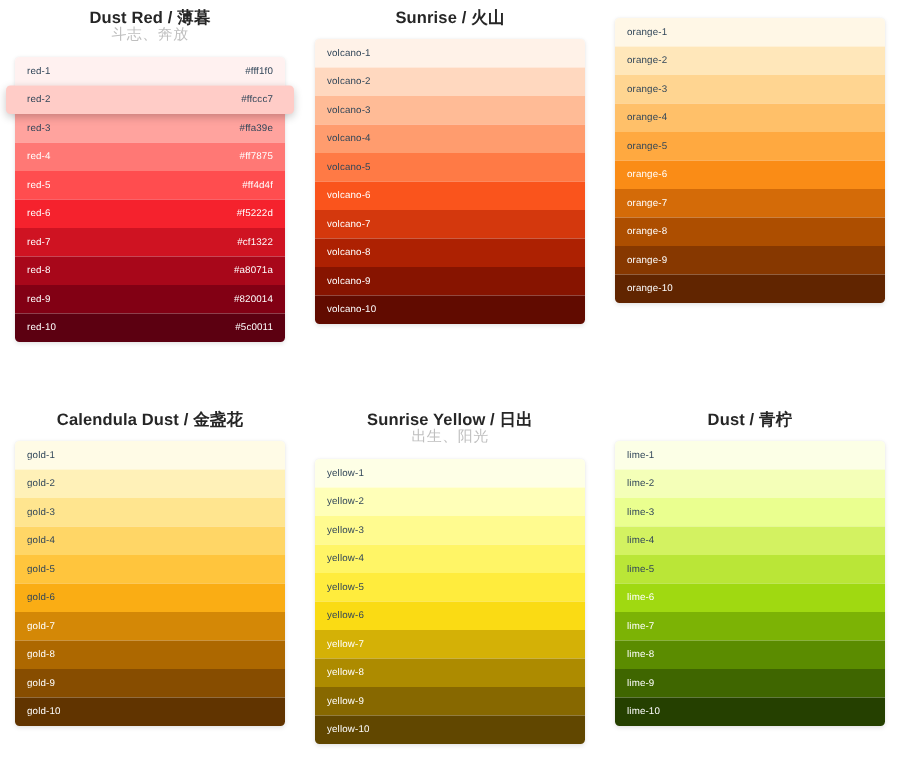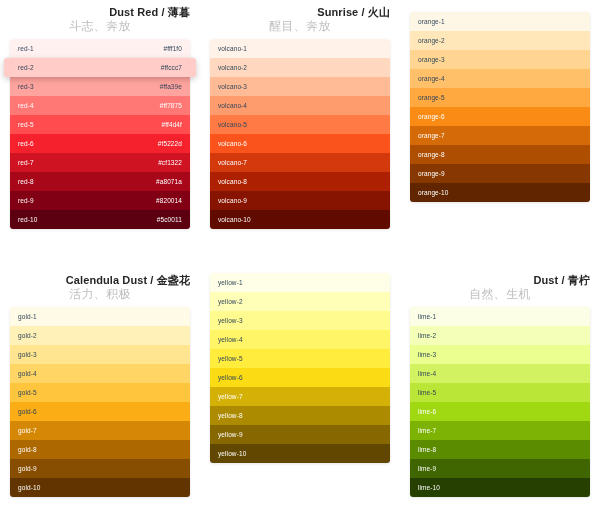--- a/index.html
+++ b/index.html
@@ -31,32 +31,31 @@
     padding-bottom: 2px;
   }
 
   .palette-title {
     font-size: 11px;
     font-weight: bold;
     color: #262626;
     letter-spacing: 0.1px;
     line-height: 14px;
     white-space: nowrap;
-    text-align: right;
   }
 
   .palette-title .cn {
     font-family: "DejaVu Sans", sans-serif;
   }
 
   .palette-subtitle {
-    font-size: 12px;
+    font-size: 10px;
     color: #bfbfbf;
     line-height: 12px;
-    font-family: Liberation Serif, serif;
+    font-family: Liberation Mono, monospace;
     letter-spacing: 0.3px;
   }
 
   .swatch-card {
     margin-top: 5px;
     border-radius: 3px;
     overflow: visible;
     position: relative;
     box-shadow: 0 1px 3px rgba(0,0,0,0.10), 0 0 1px rgba(0,0,0,0.06);
     background: #fff;
@@ -142,21 +141,20 @@
         </div>
         <div class="swatch" style="background: rgb(92, 0, 17); color: rgb(255, 255, 255);">
           <span class="swatch-name">red-10</span>
           <span class="swatch-hex">#5c0011</span>
         </div>
       </div>
     </div>
     <div class="palette">
       <div class="palette-header">
         <div class="palette-title"><span>Sunrise</span><span> / </span><span class="cn">火山</span></div>
-        <div class="palette-subtitle">醒目、奔放</div>
       </div>
       <div class="swatch-card">
         <div class="swatch" style="background: rgb(255, 242, 232); color: rgb(49, 70, 89);">
           <span class="swatch-name">volcano-1</span>
           <span class="swatch-hex">#fff2e8</span>
         </div>
         <div class="swatch" style="background: rgb(255, 216, 191); color: rgb(49, 70, 89);">
           <span class="swatch-name">volcano-2</span>
           <span class="swatch-hex">#ffd8bf</span>
         </div>
@@ -236,21 +234,20 @@
         </div>
         <div class="swatch" style="background: rgb(97, 37, 0); color: rgb(255, 255, 255);">
           <span class="swatch-name">orange-10</span>
           <span class="swatch-hex">#612500</span>
         </div>
       </div>
     </div>
     <div class="palette">
       <div class="palette-header">
         <div class="palette-title"><span>Calendula Dust</span><span> / </span><span class="cn">金盏花</span></div>
-        <div class="palette-subtitle">活力、积极</div>
       </div>
       <div class="swatch-card">
         <div class="swatch" style="background: rgb(255, 251, 230); color: rgb(49, 70, 89);">
           <span class="swatch-name">gold-1</span>
           <span class="swatch-hex">#fffbe6</span>
         </div>
         <div class="swatch" style="background: rgb(255, 241, 184); color: rgb(49, 70, 89);">
           <span class="swatch-name">gold-2</span>
           <span class="swatch-hex">#fff1b8</span>
         </div>
@@ -282,20 +279,24 @@
           <span class="swatch-name">gold-9</span>
           <span class="swatch-hex">#874d00</span>
         </div>
         <div class="swatch" style="background: rgb(97, 52, 0); color: rgb(255, 255, 255);">
           <span class="swatch-name">gold-10</span>
           <span class="swatch-hex">#613400</span>
         </div>
       </div>
     </div>
     <div class="palette">
+      <div class="palette-header">
+        <div class="palette-title"><span>Sunrise Yellow</span><span> / </span><span class="cn">日出</span></div>
+        <div class="palette-subtitle">出生、阳光</div>
+      </div>
       <div class="swatch-card">
         <div class="swatch" style="background: rgb(254, 255, 230); color: rgb(49, 70, 89);">
           <span class="swatch-name">yellow-1</span>
           <span class="swatch-hex">#feffe6</span>
         </div>
         <div class="swatch" style="background: rgb(255, 255, 184); color: rgb(49, 70, 89);">
           <span class="swatch-name">yellow-2</span>
           <span class="swatch-hex">#ffffb8</span>
         </div>
         <div class="swatch" style="background: rgb(255, 251, 143); color: rgb(49, 70, 89);">
@@ -328,21 +329,20 @@
         </div>
         <div class="swatch" style="background: rgb(97, 71, 0); color: rgb(255, 255, 255);">
           <span class="swatch-name">yellow-10</span>
           <span class="swatch-hex">#614700</span>
         </div>
       </div>
     </div>
     <div class="palette">
       <div class="palette-header">
         <div class="palette-title"><span>Dust</span><span> / </span><span class="cn">青柠</span></div>
-        <div class="palette-subtitle">自然、生机</div>
       </div>
       <div class="swatch-card">
         <div class="swatch" style="background: rgb(252, 255, 230); color: rgb(49, 70, 89);">
           <span class="swatch-name">lime-1</span>
           <span class="swatch-hex">#fcffe6</span>
         </div>
         <div class="swatch" style="background: rgb(244, 255, 184); color: rgb(49, 70, 89);">
           <span class="swatch-name">lime-2</span>
           <span class="swatch-hex">#f4ffb8</span>
         </div>

